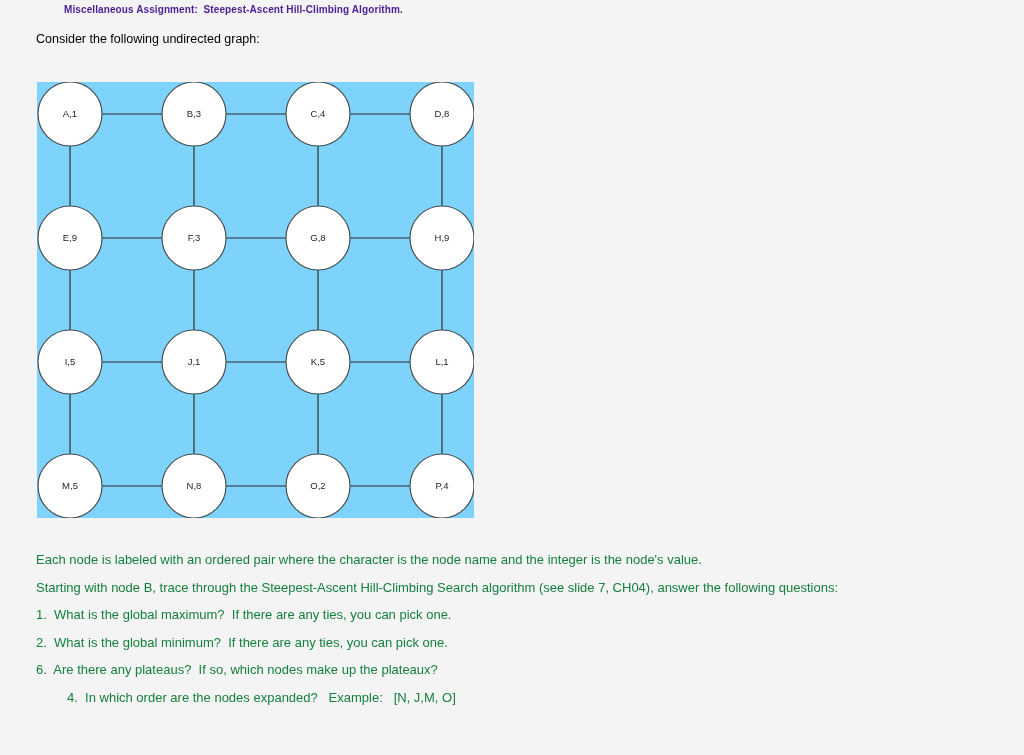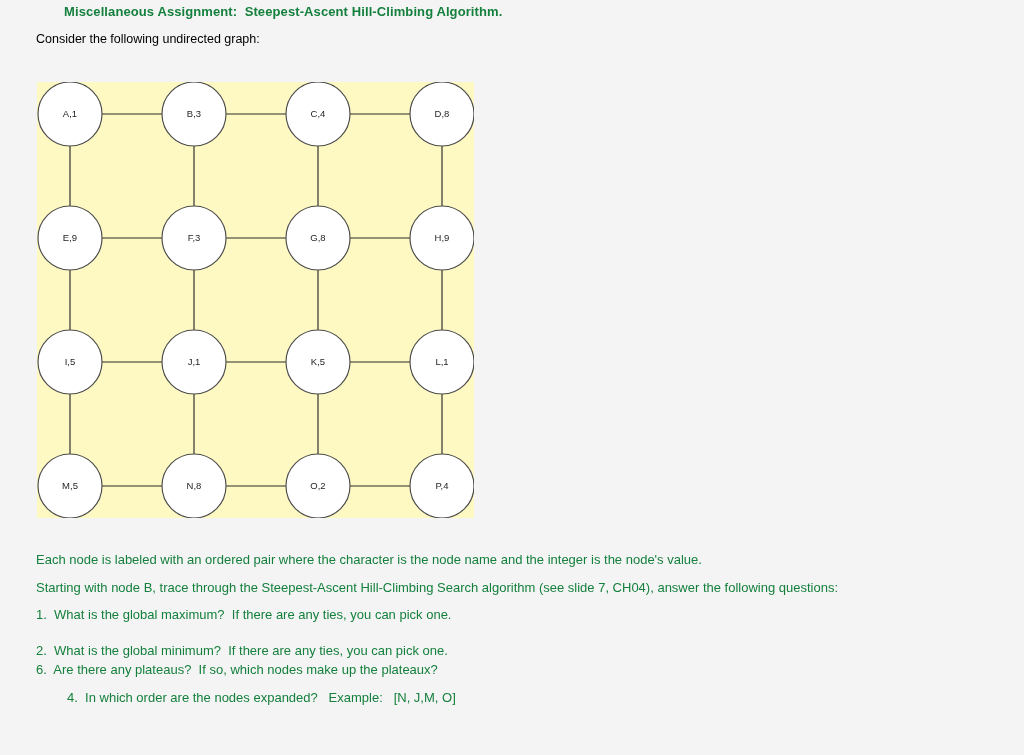--- a/index.html
+++ b/index.html
@@ -17,43 +17,43 @@
   }
   .page {
     position: relative;
     width: 1024px;
     height: 755px;
   }
   .doc-title {
     position: absolute;
     left: 36px;
     top: 4px;
-    font-size: 13px;
+    font-size: 10px;
     font-weight: bold;
     letter-spacing: 0.1px;
     white-space: pre;
-    color: #15803d;
+    color: #4c1d95;
     padding-left: 28px;
   }
   .intro-line {
     position: absolute;
     left: 36px;
     top: 32px;
     font-size: 12.5px;
     white-space: pre;
     color: #000000;
   }
   
   .graph-panel {
     position: absolute;
     left: 37px;
     top: 82px;
     width: 437px;
     height: 436px;
-    background: #fef9c3;
+    background: #7dd3fc;
   }
   .graph-svg {
     display: block;
     width: 437px;
     height: 436px;
   }
   .edge {
     stroke: #2b2b2b;
     stroke-width: 1.15;
   }
@@ -75,21 +75,21 @@
     left: 36px;
     width: 960px;
     font-size: 13px;
     line-height: 14px;
     color: #15803d;
     white-space: pre;
   }
   .t-desc   { top: 553px; }
   .t-start  { top: 581px; }
   .q1 { top: 608px; }
-  .q2 { top: 636px; margin-top: 8px; }
+  .q2 { top: 636px; }
   .q3 { top: 663px; }
   .q4 { top: 691px; margin-left: 31px; }
   .q5 { top: 719px; }
 </style>
 </head>
 <body>
 
 <div class="page">
 
   <div class="doc-title">Miscellaneous Assignment:  Steepest-Ascent Hill-Climbing Algorithm.</div>

